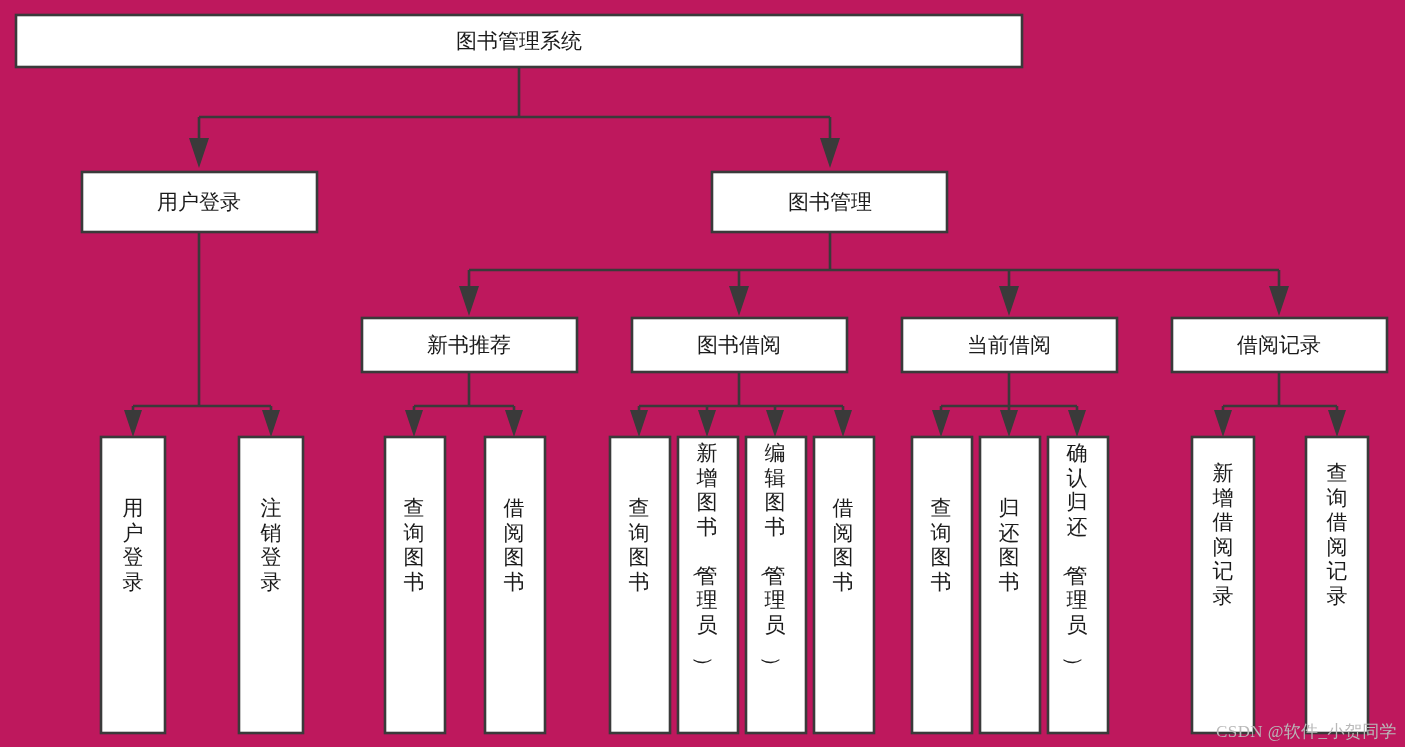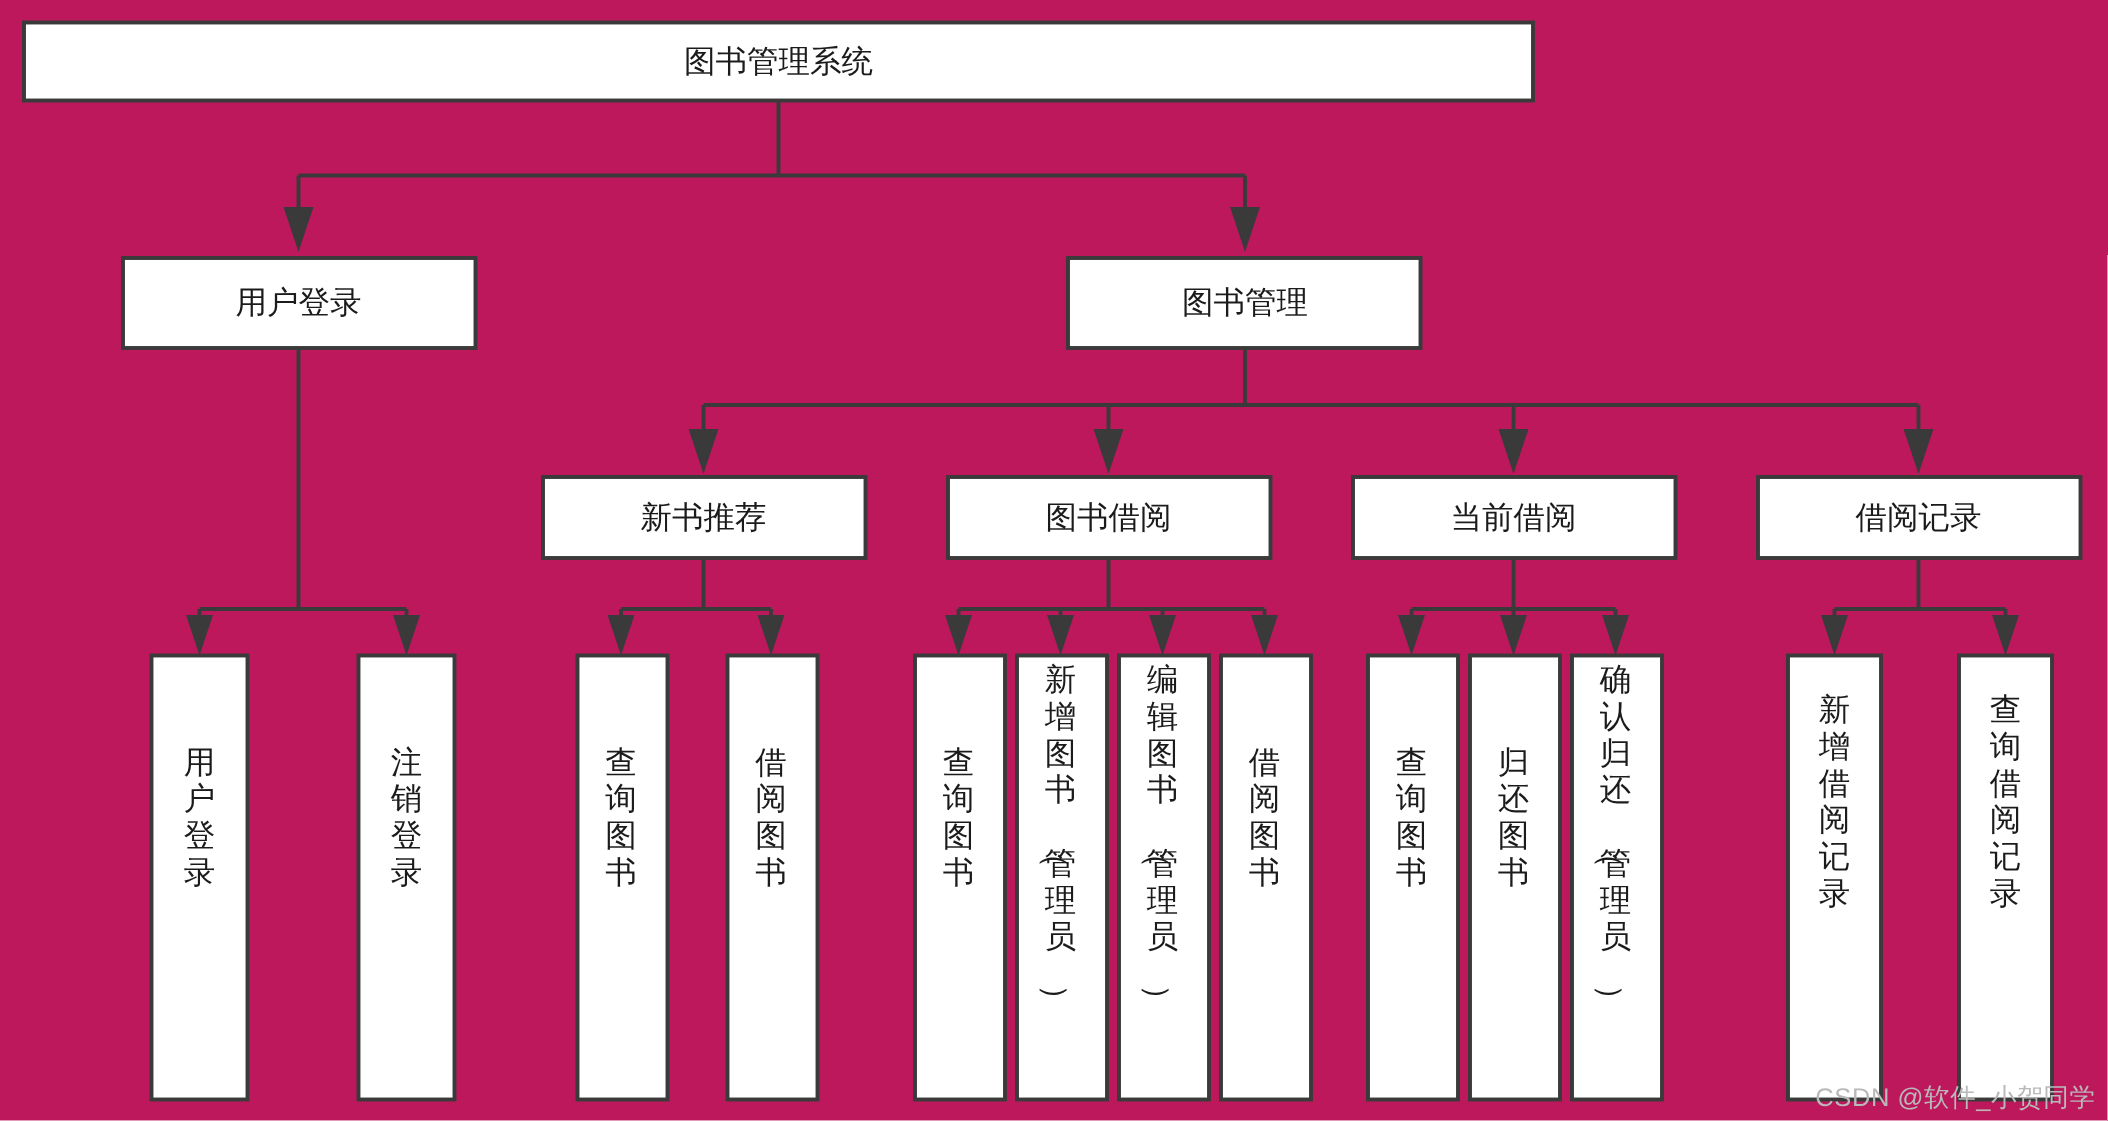--- a/index.html
+++ b/index.html
@@ -51,21 +51,21 @@
   text.node-label-v {
     fill: #1b1b1b;
     font-family: "DejaVu Sans", "Liberation Sans", sans-serif;
     font-size: 21px;
     text-anchor: middle;
   }
   .watermark {
     position: absolute;
     right: 8px;
     bottom: 4px;
-    font-family: Liberation Sans, sans-serif;
+    font-family: Liberation Serif, serif;
     font-size: 17px;
     color: #b9b9b9;
     letter-spacing: 0.4px;
     white-space: nowrap;
     user-select: none;
   }
 </style>
 </head>
 <body>
 

